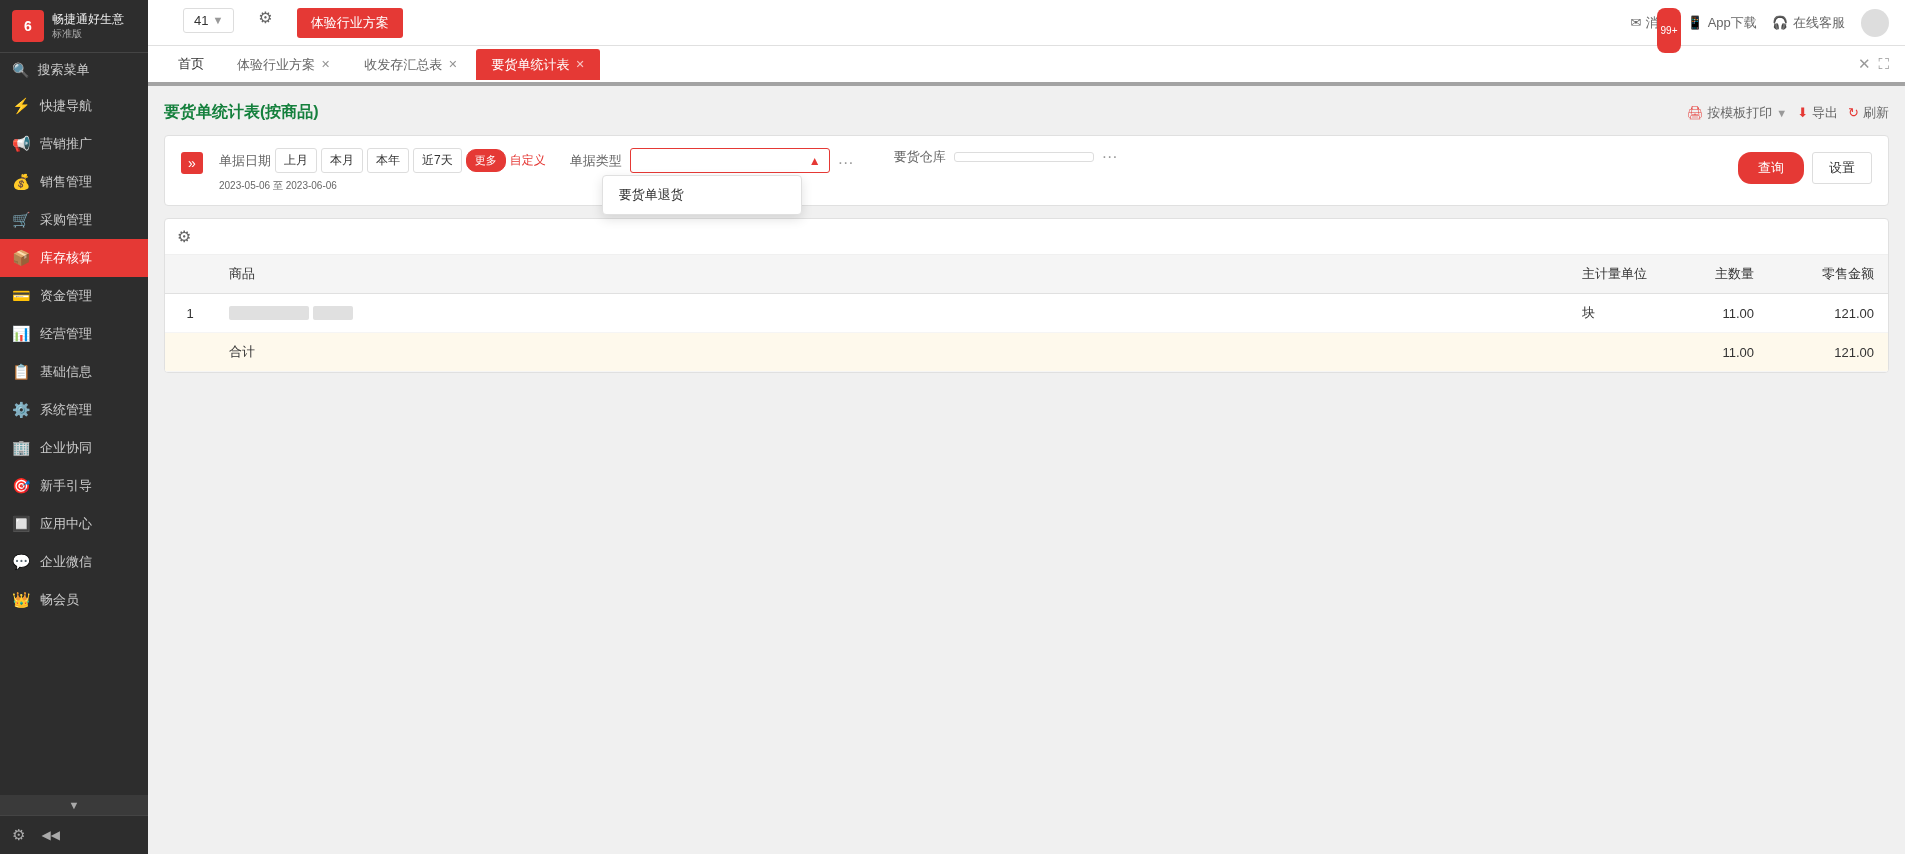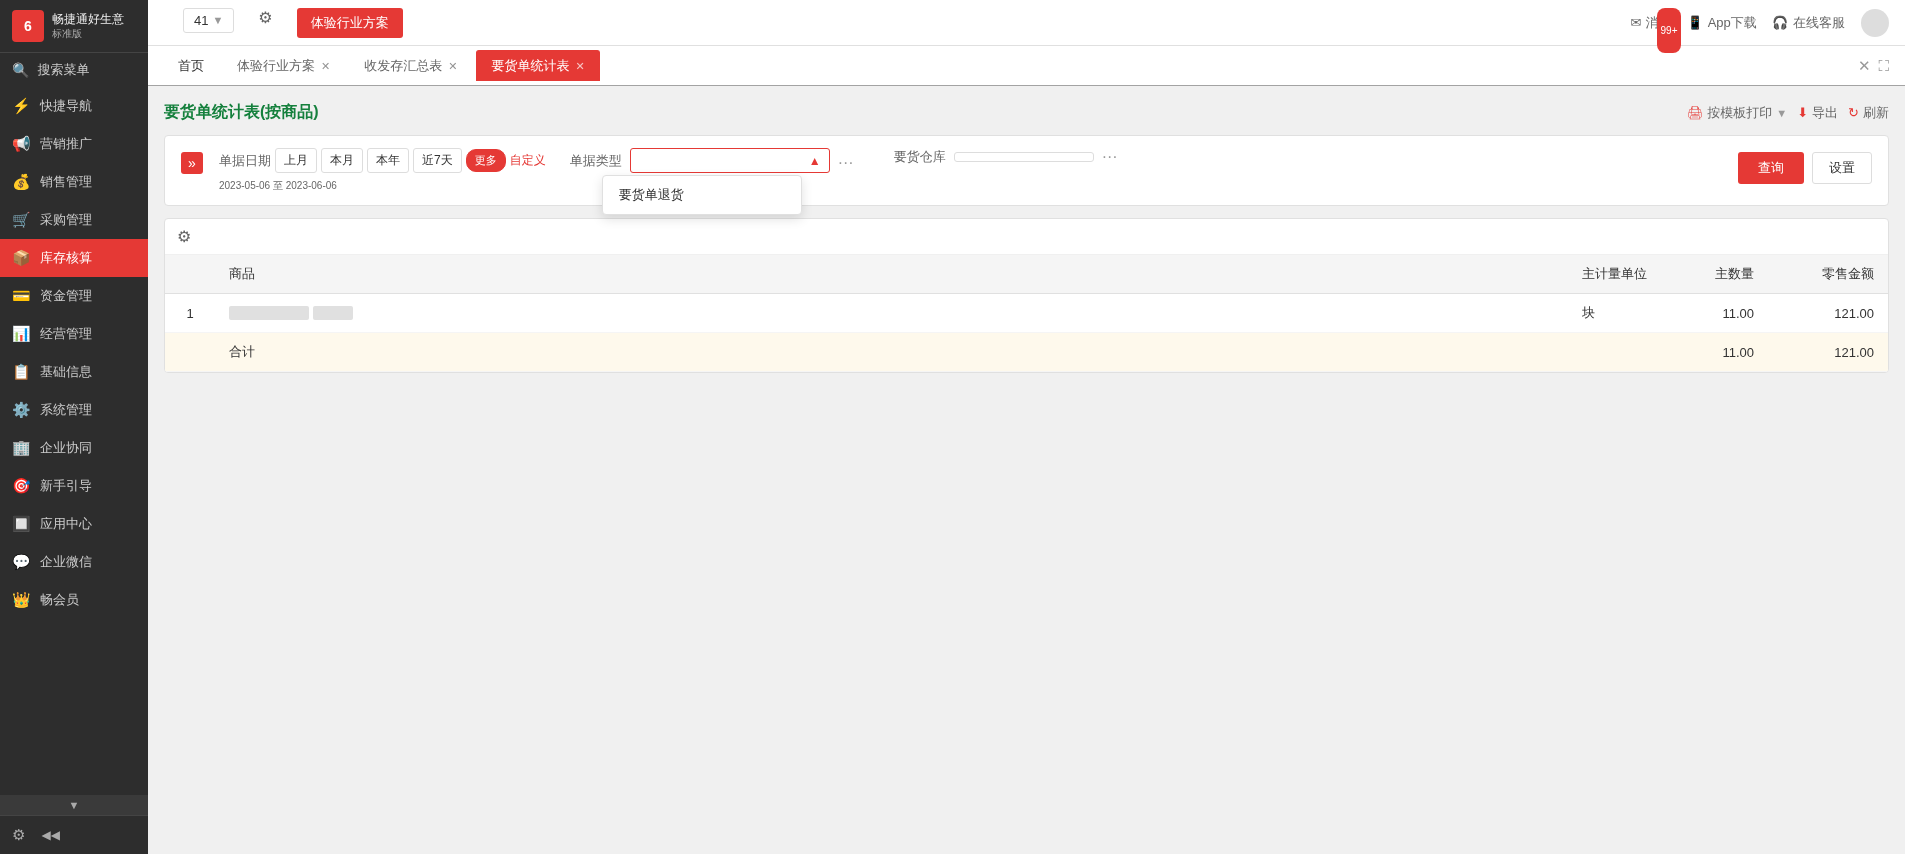--- a/index.html
+++ b/index.html
@@ -33,21 +33,21 @@
     .topbar-gear { color: #666; cursor: pointer; font-size: 16px; }
     .topbar-trial-btn { background: #e53935; color: white; border: none; padding: 6px 14px; border-radius: 3px; cursor: pointer; font-size: 13px; font-family: inherit; }
     .topbar-right { display: flex; align-items: center; gap: 16px; }
     .topbar-msg { display: flex; align-items: center; gap: 4px; color: #666; font-size: 13px; cursor: pointer; position: relative; }
     .topbar-badge { background: #e53935; color: white; font-size: 10px; padding: 17px 4px; border-radius: 8px; position: absolute; top: -6px; right: -10px; }
     .topbar-app { display: flex; align-items: center; gap: 4px; color: #666; font-size: 13px; cursor: pointer; }
     .topbar-service { display: flex; align-items: center; gap: 4px; color: #666; font-size: 13px; cursor: pointer; }
     .topbar-avatar { width: 28px; height: 28px; background: #ddd; border-radius: 50%; cursor: pointer; }
 
     
-    .tabs { background: #fff; display: flex; align-items: center; padding: 0 16px; height: 40px; border-bottom: 1px solid #a3a3a3; flex-shrink: 0; gap: 4px; }
+    .tabs { background: #fff; display: flex; align-items: center; padding: 0 16px; height: 40px; border-bottom: 4px solid #a3a3a3; flex-shrink: 0; gap: 4px; }
     .tab { display: flex; align-items: center; gap: 6px; padding: 6px 14px; border-radius: 3px 3px 0 0; cursor: pointer; font-size: 13px; color: #666; border: 1px solid transparent; border-bottom: none; }
     .tab.active { background: #e53935; color: white; border-color: #e53935; }
     .tab .close { font-size: 11px; opacity: 0.7; cursor: pointer; }
     .tab.active .close { color: white; }
     .tab-home { color: #333; font-size: 13px; padding: 6px 14px; cursor: pointer; }
     .tabs-right { margin-left: auto; display: flex; align-items: center; gap: 8px; }
     .tabs-action { color: #999; cursor: pointer; font-size: 15px; }
 
     
     .page { flex: 1; overflow: auto; padding: 16px; }
@@ -67,21 +67,21 @@
     .date-range { color: #666; font-size: 10px; margin-top: 2px; }
     .filter-type-group { display: flex; align-items: flex-start; flex-direction: column; gap: 2px; }
     .filter-type-label { color: #666; font-size: 13px; white-space: nowrap; }
     .filter-type-input { display: flex; align-items: center; border: 1px solid #e53935; border-radius: 3px; padding: 4px 8px; min-width: 200px; position: relative; cursor: pointer; }
     .filter-type-input input { border: none; outline: none; font-size: 13px; flex: 1; font-family: inherit; color: #333; }
     .filter-type-input .chevron-up { color: #e53935; font-size: 12px; cursor: pointer; }
     .filter-dots { color: #999; cursor: pointer; font-size: 16px; margin-top: 4px; }
     .filter-warehouse { display: flex; align-items: flex-start; flex-direction: column; gap: 2px; }
     .filter-warehouse-label { color: #666; font-size: 13px; }
     .filter-warehouse-input { border: 1px solid #ddd; border-radius: 3px; padding: 4px 8px; min-width: 140px; cursor: pointer; color: #333; }
-    .query-btn { background: #e53935; color: white; border: none; padding: 6px 20px; border-radius: 3px; cursor: pointer; font-size: 13px; font-family: inherit; margin-top: 4px; }
+    .query-btn { background: #e53935; color: white; border: none; padding: 6px 20px; border-radius: 13px; cursor: pointer; font-size: 13px; font-family: inherit; margin-top: 4px; }
     .setting-btn { background: #fff; color: #333; border: 1px solid #ddd; padding: 6px 16px; border-radius: 3px; cursor: pointer; font-size: 13px; font-family: inherit; margin-top: 4px; }
     .dropdown-menu { background: #fff; border: 1px solid #e0e0e0; border-radius: 4px; box-shadow: 0 4px 12px rgba(0,0,0,0.12); overflow: hidden; min-width: 200px; }
     .dropdown-item { padding: 10px 16px; cursor: pointer; font-size: 13px; color: #333; }
     .dropdown-item.selected { background: #ffeaea; color: #e53935; }
 
     
     .table-container { background: #fff; border: 1px solid #e0e0e0; border-radius: 4px; overflow: hidden; }
     .table-toolbar { display: flex; align-items: center; padding: 8px 12px; border-bottom: 1px solid #f0f0f0; }
     .table-settings-icon { color: #666; cursor: pointer; font-size: 16px; }
     table { width: 100%; border-collapse: collapse; }

